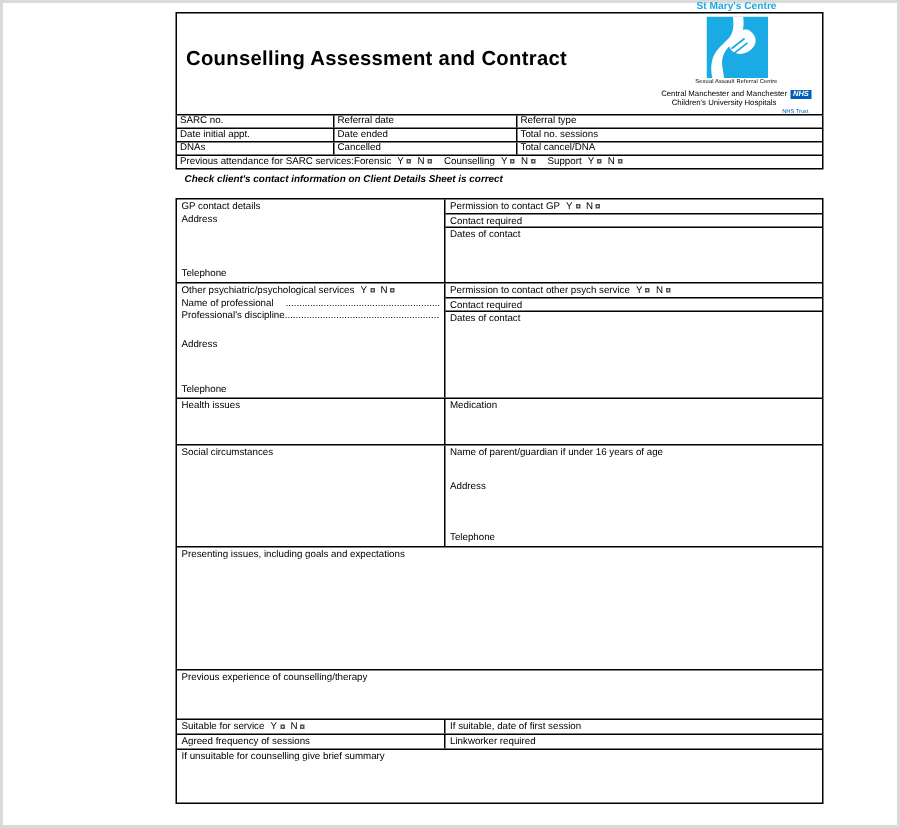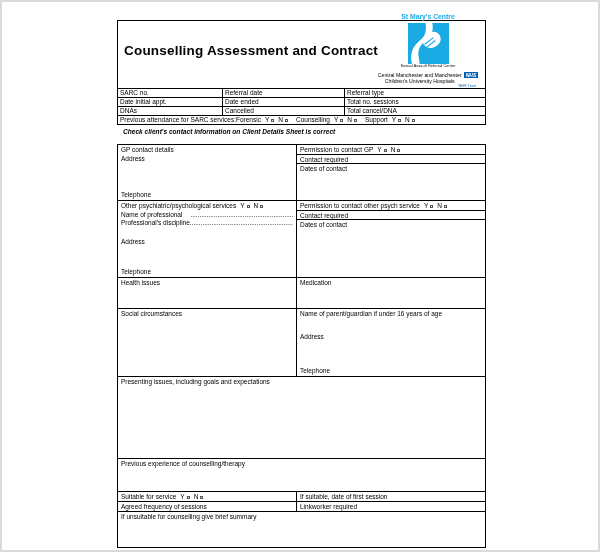--- a/index.html
+++ b/index.html
@@ -2,21 +2,21 @@
 <html><head>
 <meta charset="utf-8">
 <style>
   * { margin:0; padding:0; box-sizing:border-box; }
   html,body { width:600px; height:552px; }
   body {
     position:relative; background:#fff; color:#000; overflow:hidden;
     font-family:"Liberation Sans","DejaVu Sans",sans-serif;
   }
   .frame { position:absolute; inset:0; border:2px solid #dadada; pointer-events:none; }
-  .doc { position:absolute; left:117px; top:20px; width:369px; height:528px; }
+  .doc { position:absolute; left:117px; top:8px; width:432px; height:528px; }
 
   
   .titlebox { position:absolute; top:0; left:0; width:100%; height:69px; border:1px solid #000; }
   .title { position:absolute; left:6px; top:22px; font-size:13.5px; font-weight:700; letter-spacing:.2px; white-space:nowrap; }
   .logo { position:absolute; top:-7px; right:3px; width:108px; text-align:center; line-height:1; }
   .logo-name { font-size:6.8px; font-weight:700; color:#1aabe4; margin-bottom:2px; }
   .logo-sq { width:41px; height:41px; margin:0 auto; display:block; }
   .logo-cap { font-size:3.8px; margin-top:1px; letter-spacing:.1px; }
   .trustrow { margin-top:3px; display:flex; justify-content:center; align-items:flex-start; gap:2px; }
   .trusttext { font-size:5.2px; line-height:6px; }

